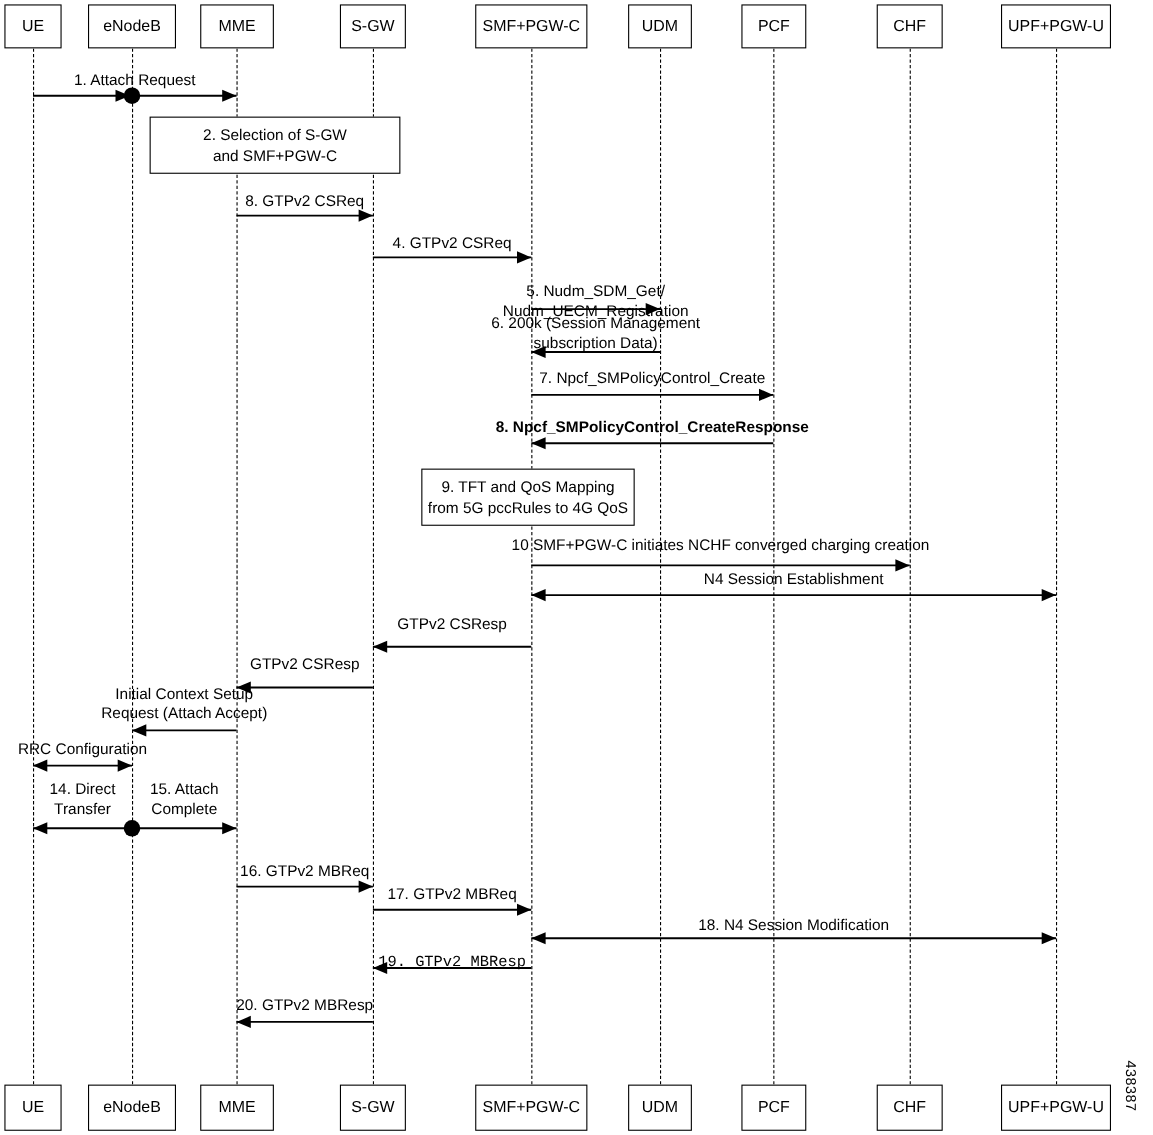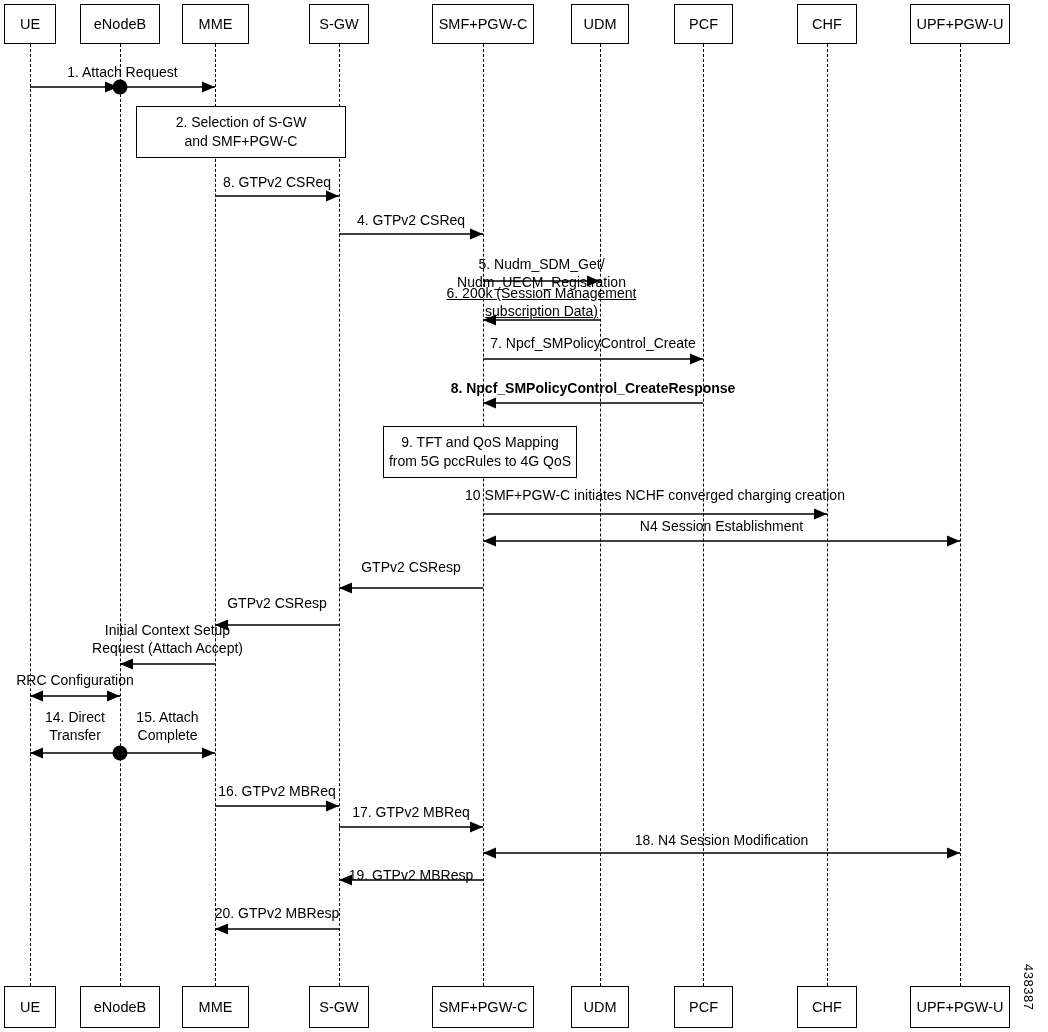--- a/index.html
+++ b/index.html
@@ -196,21 +196,21 @@
       <div class="msg-label" style="width: 360px; left: 97px; top: 173px;">
         <div>8. GTPv2 CSReq</div>
       </div>
       <div class="msg-label" style="width: 360px; left: 231px; top: 211px;">
         <div>4. GTPv2 CSReq</div>
       </div>
       <div class="msg-label wrap" style="width: 360px; left: 361.5px; top: 255px;">
         <div>5. Nudm_SDM_Get/</div>
         <div>Nudm_UECM_Registration</div>
       </div>
-      <div class="msg-label wrap" style="width: 360px; left: 361.5px; top: 284px; text-decoration: underline;">
+      <div class="msg-label wrap" style="width: 360px; left: 361.5px; top: 284px;">
         <div>6. 200k (Session Management</div>
         <div>subscription Data)</div>
       </div>
       <div class="msg-label" style="width: 420px; left: 383px; top: 334px;">
         <div>7. Npcf_SMPolicyControl_Create</div>
       </div>
       <div class="msg-label" style="width: 420px; left: 383px; top: 379px; font-weight: bold;">
         <div>8. Npcf_SMPolicyControl_CreateResponse</div>
       </div>
       <div class="msg-label" style="width: 544px; left: 383px; top: 486px;">
@@ -242,29 +242,29 @@
       </div>
       <div class="msg-label" style="width: 360px; left: 97px; top: 782px;">
         <div>16. GTPv2 MBReq</div>
       </div>
       <div class="msg-label" style="width: 360px; left: 231px; top: 803px;">
         <div>17. GTPv2 MBReq</div>
       </div>
       <div class="msg-label" style="width: 677px; left: 383px; top: 831px;">
         <div>18. N4 Session Modification</div>
       </div>
-      <div class="msg-label" style="width: 360px; left: 231px; top: 866px;">
+      <div class="msg-label" style="width: 360px; left: 231px; top: 866px; font-family: Liberation Mono, monospace;">
         <div>19. GTPv2 MBResp</div>
       </div>
       <div class="msg-label" style="width: 360px; left: 97px; top: 904px;">
         <div>20. GTPv2 MBResp</div>
       </div>
     </div>
   <div id="notes">
-      <div class="note-box" style="left: 136px; top: 106px; width: 210px; height: 52px;">
+      <div class="note-box" style="left: 136px; top: 106px; width: 228px; height: 52px;">
         <div>2. Selection of S-GW</div>
         <div>and SMF+PGW-C</div>
       </div>
       <div class="note-box" style="left: 383px; top: 426px; width: 194px; height: 52px;">
         <div>9. TFT and QoS Mapping</div>
         <div>from 5G pccRules to 4G QoS</div>
       </div>
     </div>
   <div id="header-actors">
       <div class="actor-box" style="left: 4px; width: 52px; top: 4px; height: 40px;">

